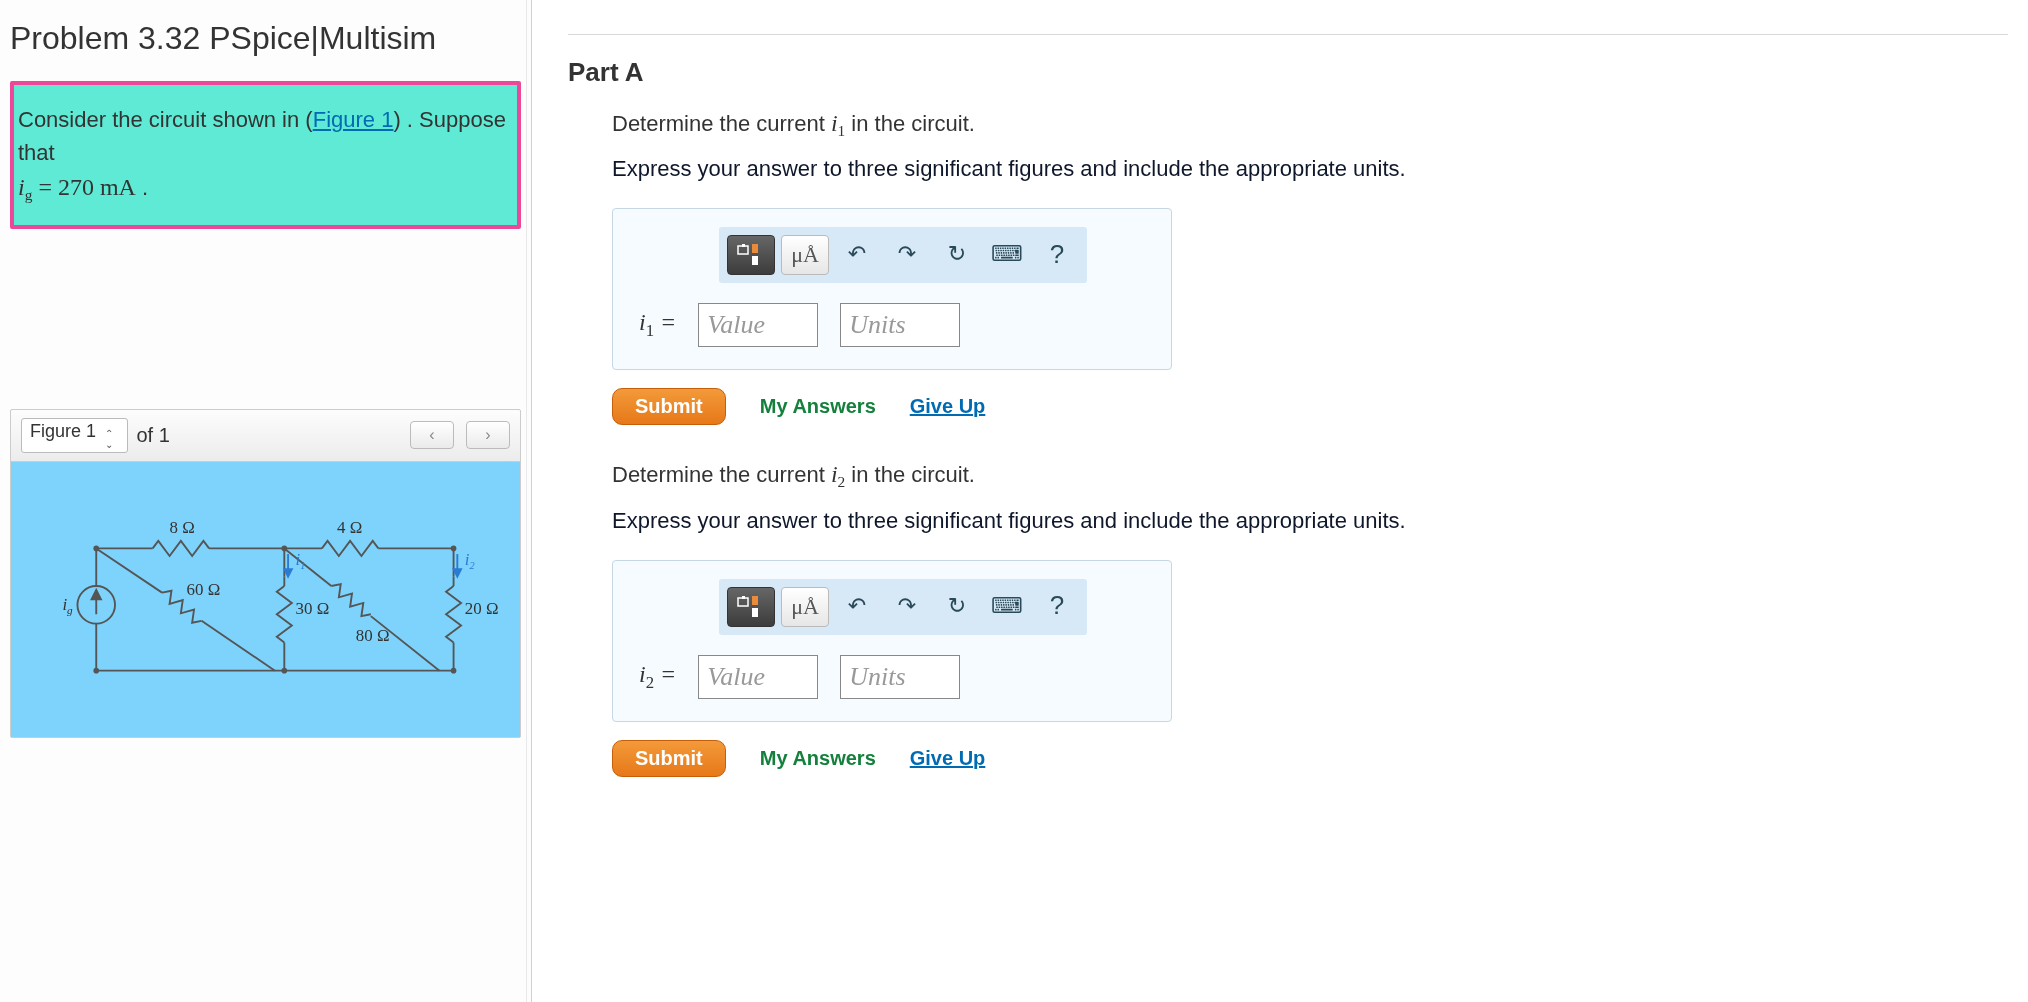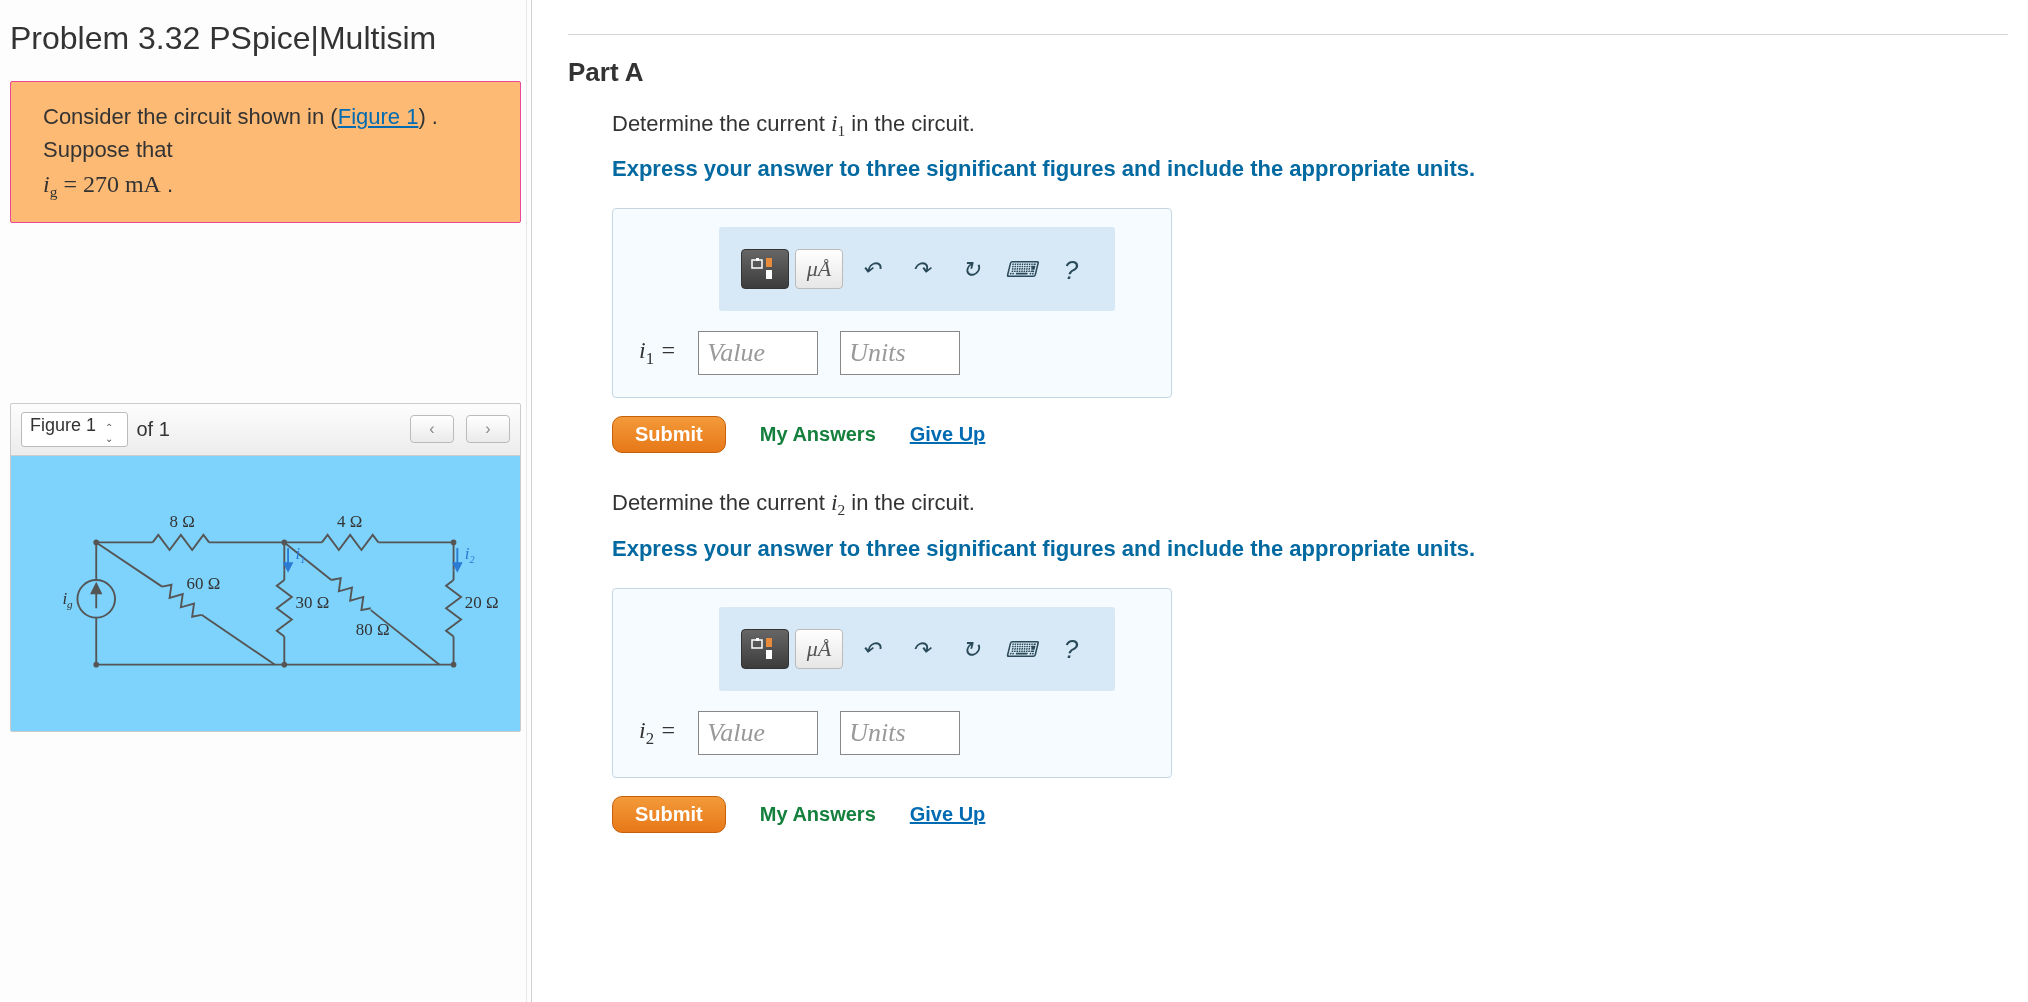--- a/index.html
+++ b/index.html
@@ -30,24 +30,24 @@
     flex: 1;
     padding: 20px 20px 0 36px;
   }
   .problem-title {
     font-size: 32px;
     color: #333;
     font-weight: normal;
     margin-bottom: 24px;
   }
   .problem-box {
-    border: 1px solid #ec4899;
-    background: #fdba74;
+    border: 4px solid #ec4899;
+    background: #5eead4;
     border-radius: 2px;
-    padding: 18px 32px;
+    padding: 18px 4px;
     line-height: 1.5;
     color: #333;
     font-size: 22px;
   }
   .figure-link {
     color: #006bb3;
     text-decoration: underline;
     cursor: pointer;
   }
   .math-it { font-style: italic; font-family: "Times New Roman", serif; font-size: 24px; }
@@ -109,38 +109,37 @@
 
   
   .hr { height: 1px; background: #d8d8d8; margin: 14px 0 22px 0; }
   .part-title {
     font-size: 26px;
     font-weight: bold;
     margin-bottom: 22px;
   }
   .part-body { padding-left: 44px; margin-bottom: 36px; }
   .prompt { font-size: 22px; margin-bottom: 16px; color:#333; }
-  .instruct { font-weight: bold; font-size: 22px; margin-bottom: 26px; color:#0369a1; }
+  .instruct { font-weight: normal; font-size: 22px; margin-bottom: 26px; color:#0f172a; }
   .answer-box {
     border: 1px solid #c6d7e4;
     background: #f6fbff;
     border-radius: 4px;
     padding: 18px 26px 22px 26px;
     width: 560px;
   }
   .toolbar {
     background: #d7e9f6;
     border-radius: 3px;
     display: inline-flex;
-    align-items: flex-end;
+    align-items: flex-start;
     gap: 6px;
-    padding: 22px;
+    padding: 8px;
     margin-left: 80px;
     margin-bottom: 20px;
-    font-style: italic;
   }
   .tb-btn {
     min-width: 44px; height: 38px;
     border-radius: 4px;
     display: flex; align-items: center; justify-content: center;
     font-size: 22px;
     color: #333;
     cursor: pointer;
   }
   .tb-btn.dark {

